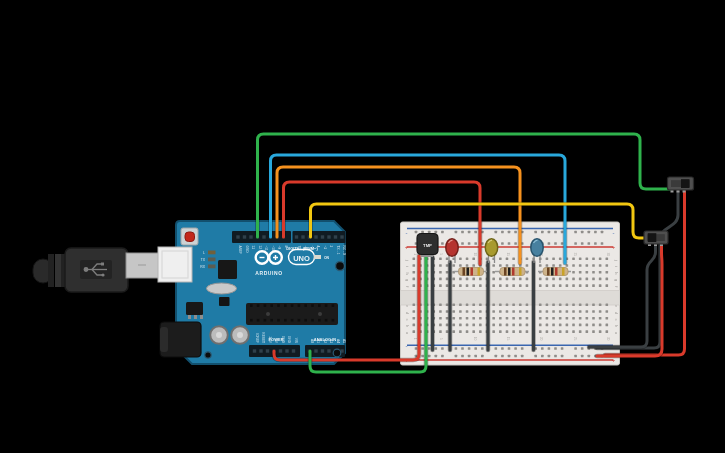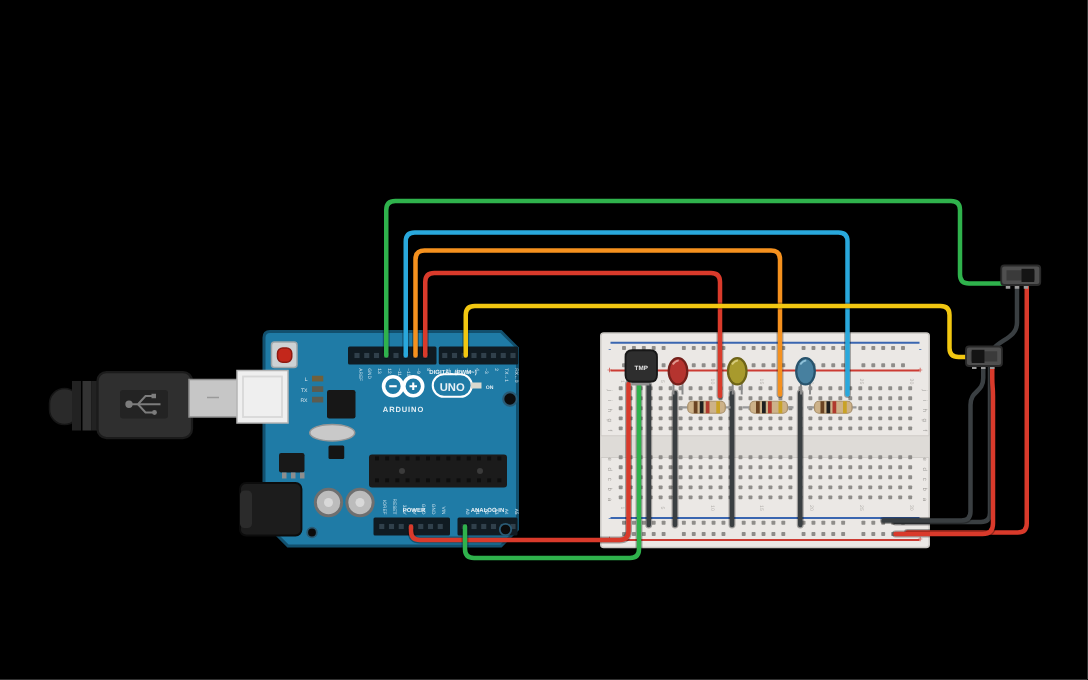--- a/index.html
+++ b/index.html
@@ -1,16 +1,16 @@
 <!DOCTYPE html>
 <html><head>
 <meta charset="utf-8">
 <style>
   html,body{margin:0;padding:0;background:#000;}
-  .stage{position:relative;width:725px;height:453px;background:#e5e5e5;overflow:hidden;
+  .stage{position:relative;width:725px;height:453px;background:#0f766e;overflow:hidden;
          font-family:"Liberation Sans",sans-serif;}
   svg text{font-family:"Liberation Sans",sans-serif;}
   .wu{fill:none;stroke:#000;stroke-opacity:.32;stroke-width:4.6;stroke-linecap:round;}
   .wt{fill:none;stroke-width:3;stroke-linecap:round;}
   .pinlab{fill:#cfe3ee;font-size:3.2px;}
   .boardtxt{fill:#e8f1f6;font-weight:bold;}
 </style>
 </head>
 <body>
 

